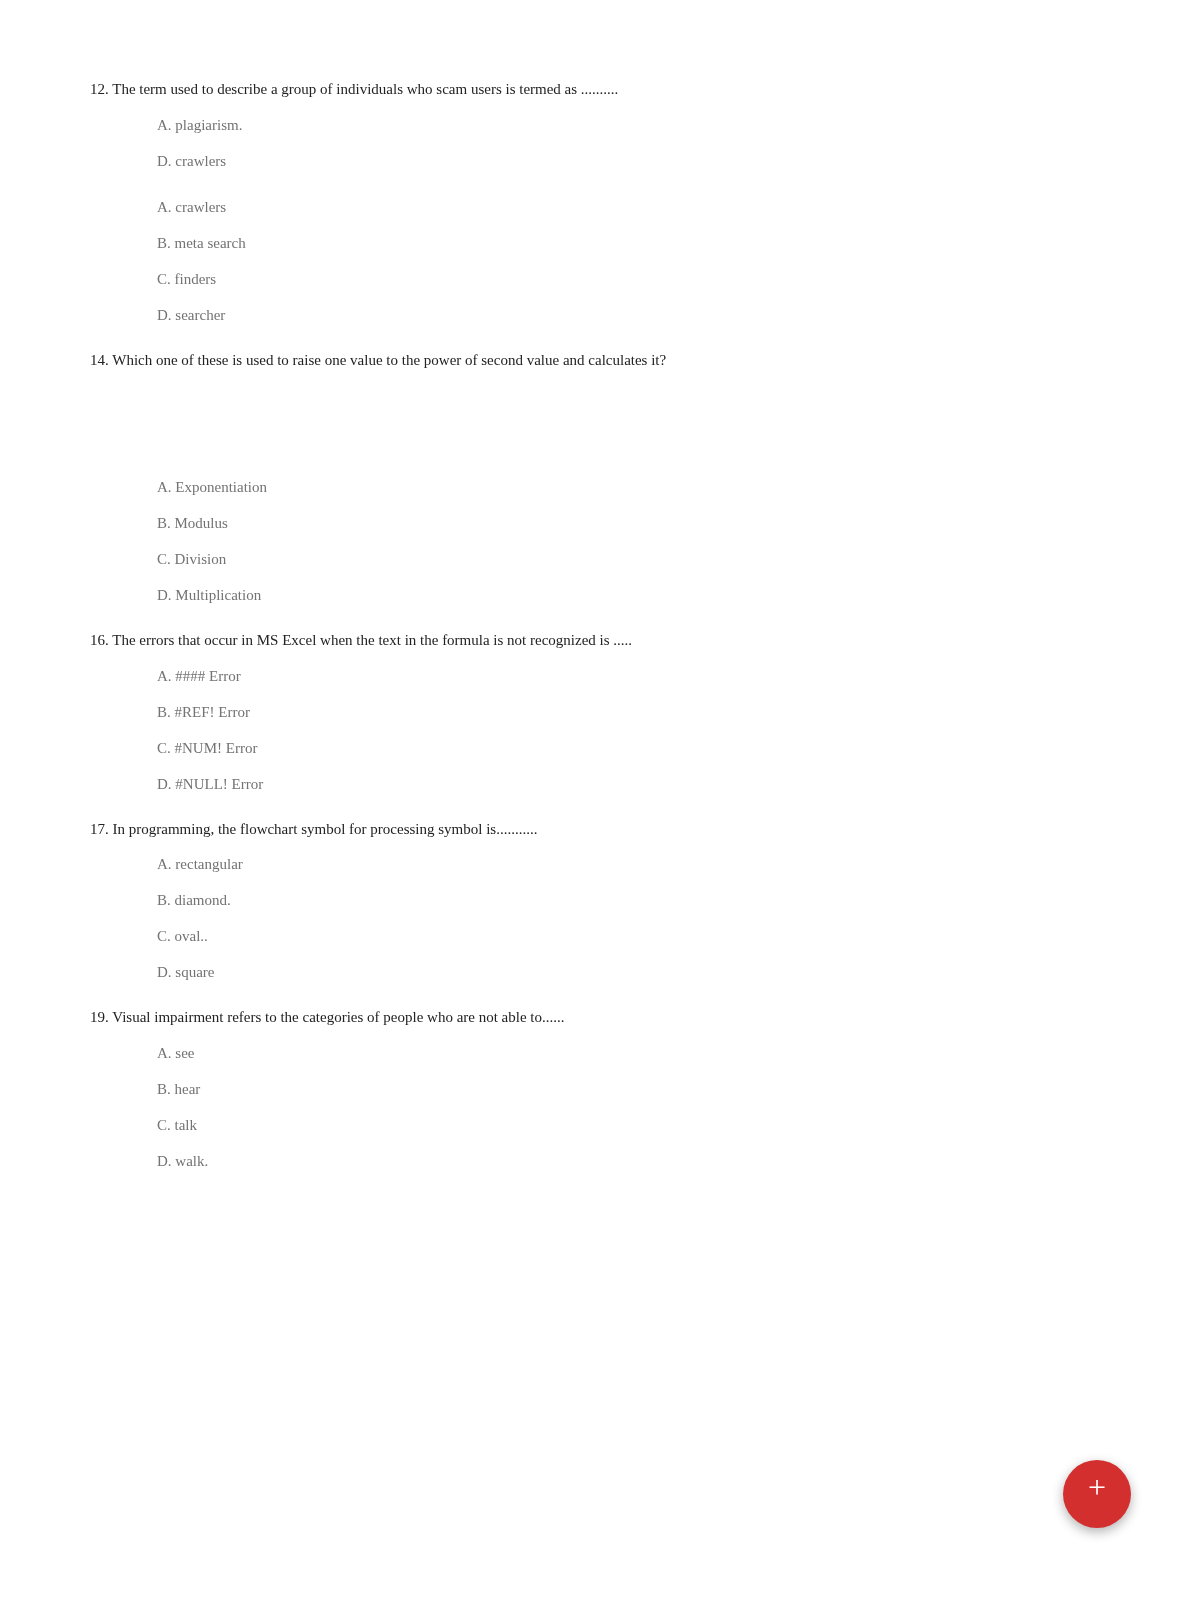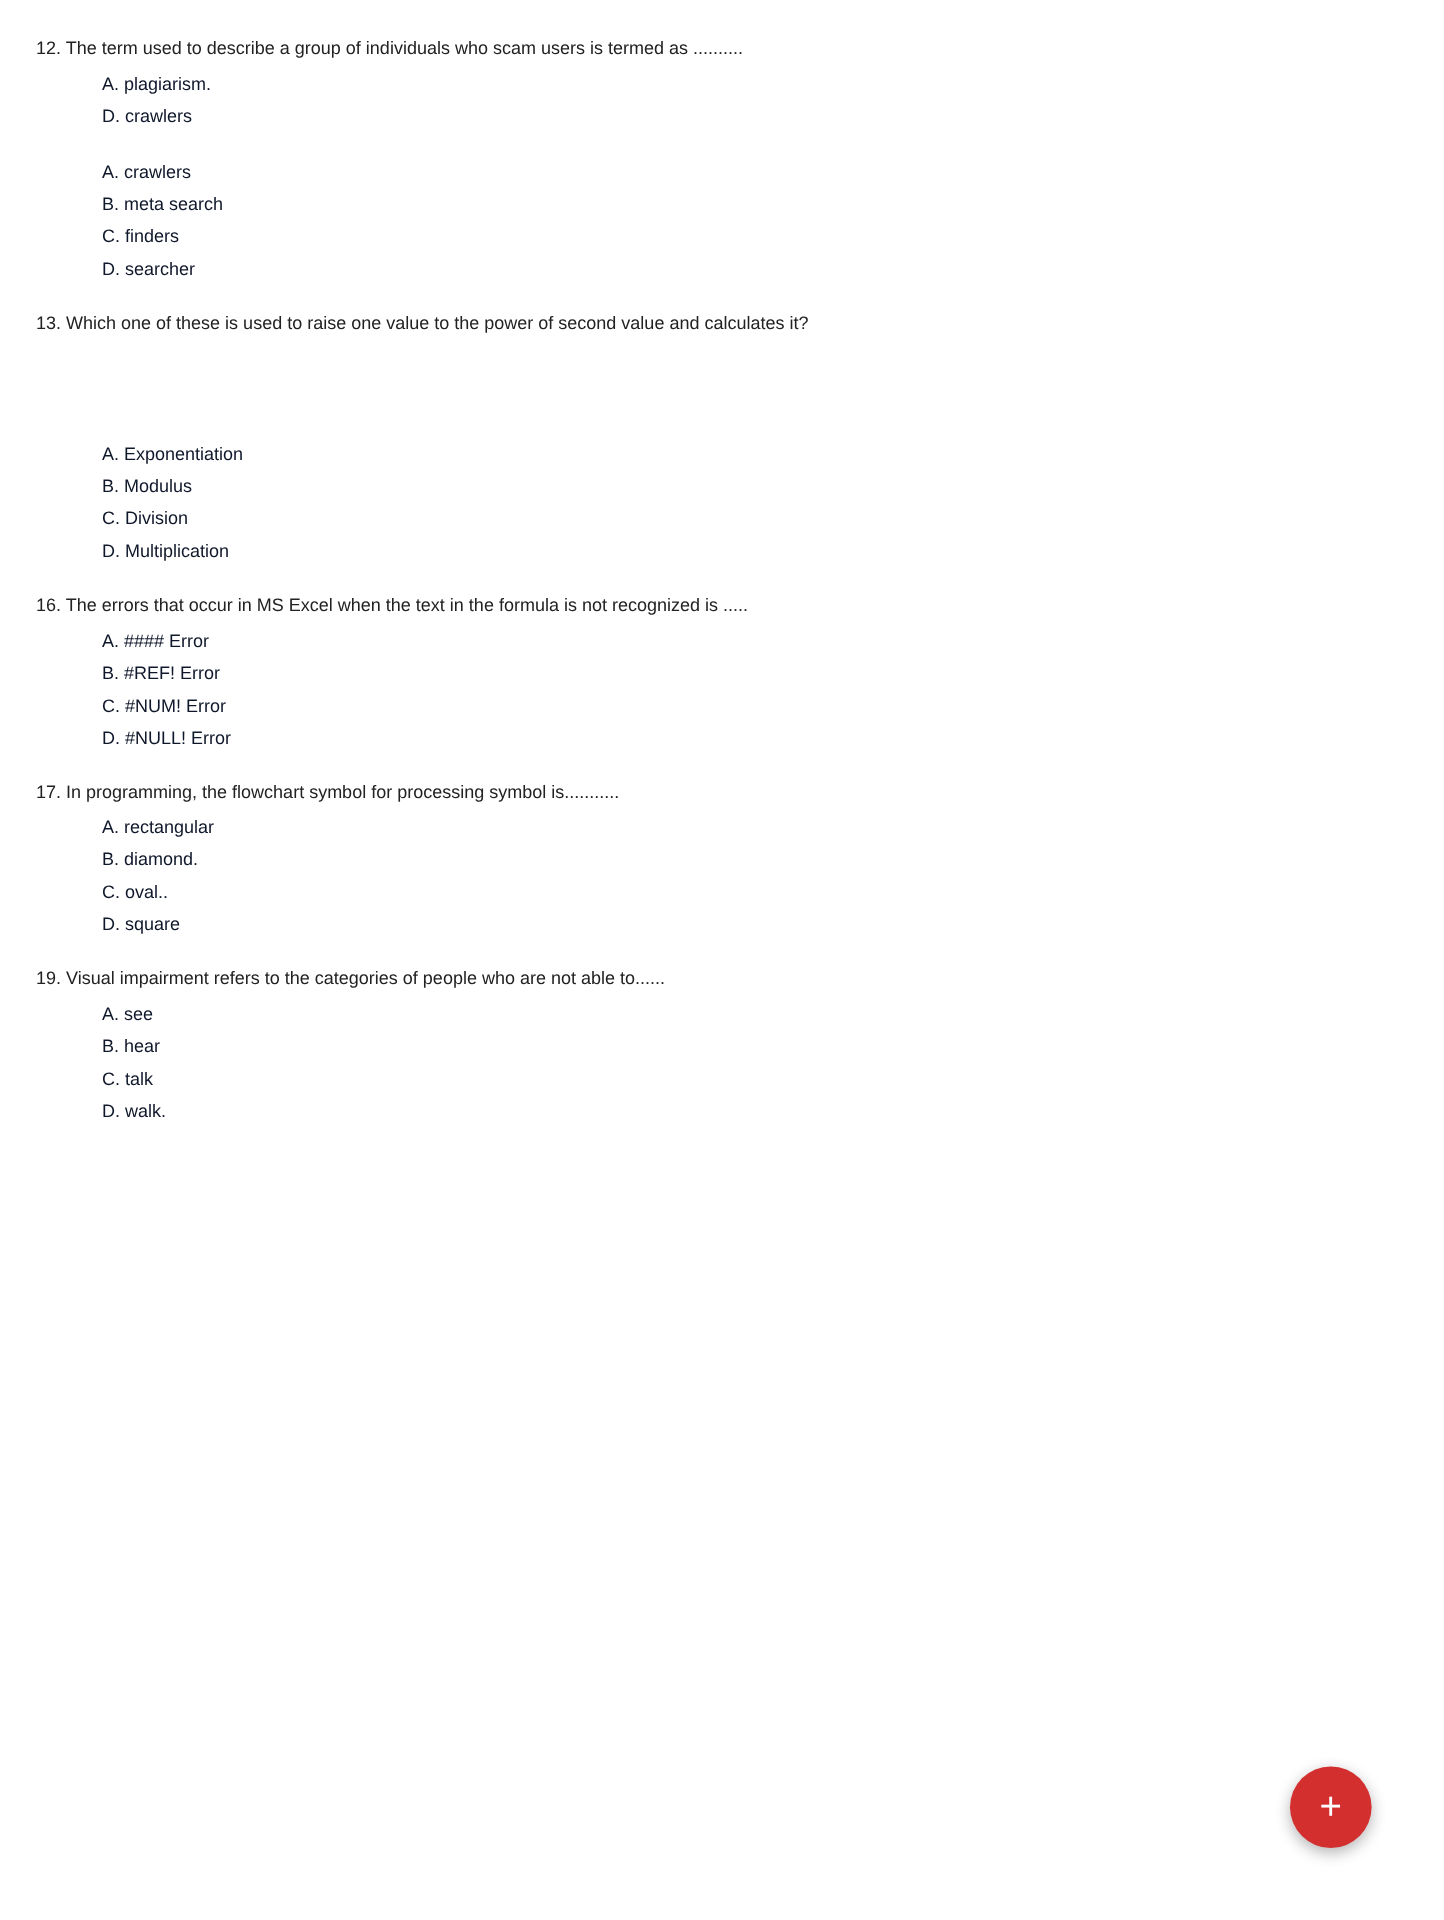--- a/index.html
+++ b/index.html
@@ -1,18 +1,19 @@
 <!DOCTYPE html>
 <html><head>
   <meta charset="utf-8">
   <style>
     * {
-      margin: 0;
+      margin: 12px;
       padding: 0;
       box-sizing: border-box;
+      font-family: Liberation Serif, serif;
     }
 
     body {
       background: #ffffff;
       font-family: Arial, sans-serif;
       font-size: 15px;
       color: #222222;
       width: 1203px;
       min-height: 1600px;
       position: relative;
@@ -36,21 +37,21 @@
 
     .options-list {
       list-style: none;
       padding-left: 55px;
     }
 
     .options-list li {
       margin-bottom: 3px;
       font-size: 15px;
       line-height: 1.6;
-      color: #0f172a;
+      color: #737373;
     }
 
     .question-spacer {
       height: 80px;
     }
 
     .fab-button {
       position: fixed;
       bottom: 60px;
       right: 60px;
@@ -89,21 +90,21 @@
     </div>
     <div class="question-block">
       <ul class="options-list">
         <li>A. crawlers</li>
         <li>B. meta search</li>
         <li>C. finders</li>
         <li>D. searcher</li>
       </ul>
     </div>
     <div class="question-block">
-      <p class="question-text">13. Which one of these is used to raise one value to the power of second value and calculates it?</p>
+      <p class="question-text">14. Which one of these is used to raise one value to the power of second value and calculates it?</p>
       <div class="question-spacer"></div>
       <ul class="options-list">
         <li>A. Exponentiation</li>
         <li>B. Modulus</li>
         <li>C. Division</li>
         <li>D. Multiplication</li>
       </ul>
     </div>
     <div class="question-block">
       <p class="question-text">16. The errors that occur in MS Excel when the text in the formula is not recognized is .....</p>

